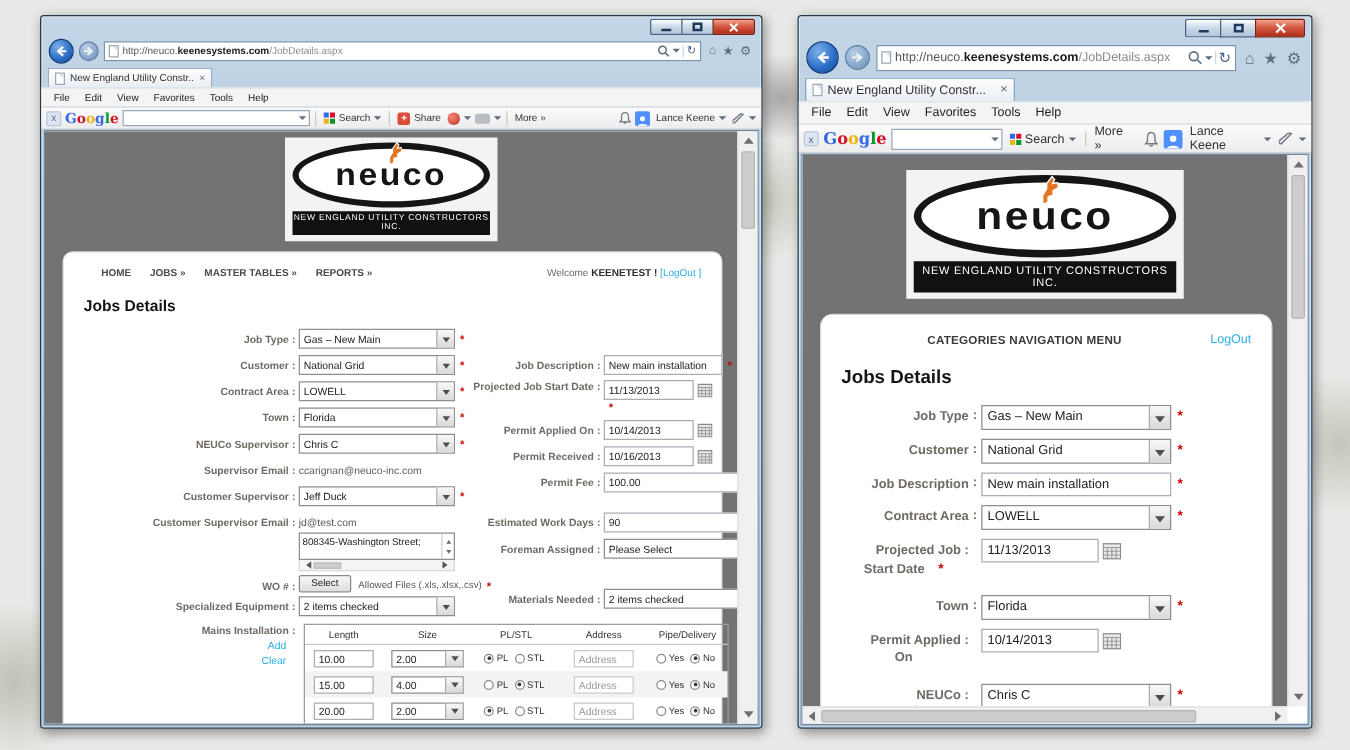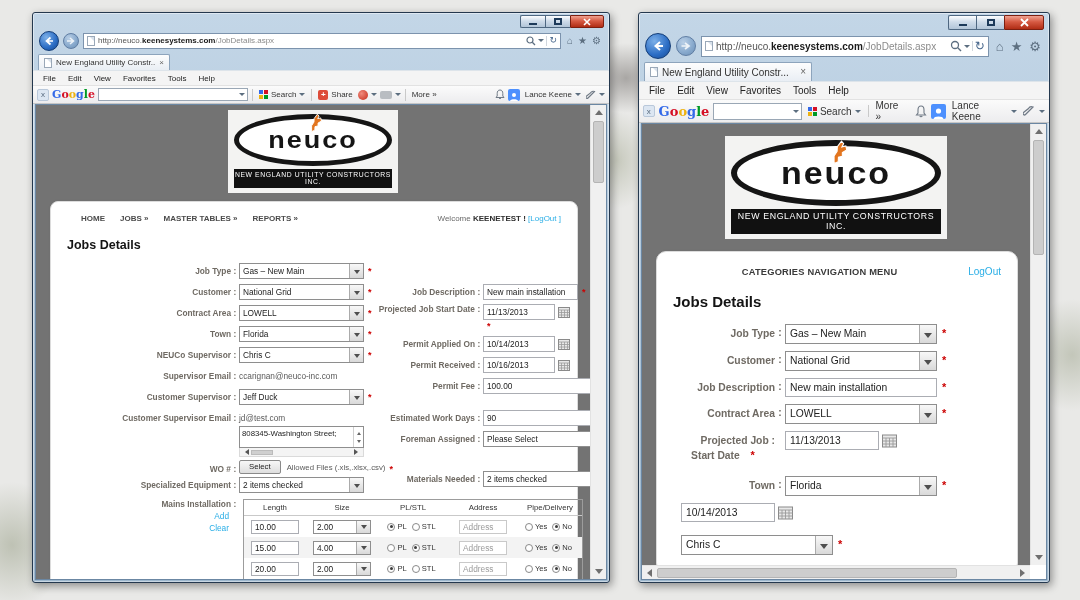--- a/index.html
+++ b/index.html
@@ -805,32 +805,34 @@
         <div class="frow-r gap-top">
             <span class="lbl-r">Town</span>
             <span class="colon-r">:</span>
             <span class="sel-r">
               <span class="val">Florida</span>
               <span class="caret-r"></span>
             </span>
             <span class="req-r">*</span>
           </div>
         <div class="frow-r">
+            <span class="lbl-r two"><span class="l1"><span>Permit Applied</span> <span>:</span></span><span class="l2"><span>On</span></span></span>
             <span class="colon-r"></span>
             <span class="inline">
               <input class="inp-r date-r" value="10/14/2013" style="">
               <span class="calico">
                 <svg width="15" height="15">
                   <rect x="0.5" y="2" width="14" height="12" fill="#e8e8e8" stroke="#8a8a8a"></rect>
                   <path d="M0.5 5 H14.5 M4 5 V14 M7.5 5 V14 M11 5 V14 M0.5 8 H14.5 M0.5 11 H14.5" stroke="#9a9a9a" stroke-width=".9"></path>
                 </svg>
               </span>
             </span>
           </div>
         <div class="frow-r gap-top">
+            <span class="lbl-r two"><span class="l1"><span>NEUCo</span> <span>:</span></span><span class="l2"><span>Supervisor</span></span></span>
             <span class="colon-r"></span>
             <span class="sel-r">
               <span class="val">Chris C</span>
               <span class="caret-r"></span>
             </span>
             <span class="req-r">*</span>
           </div>
       </div>
     </div>
     <div class="vscroll">

